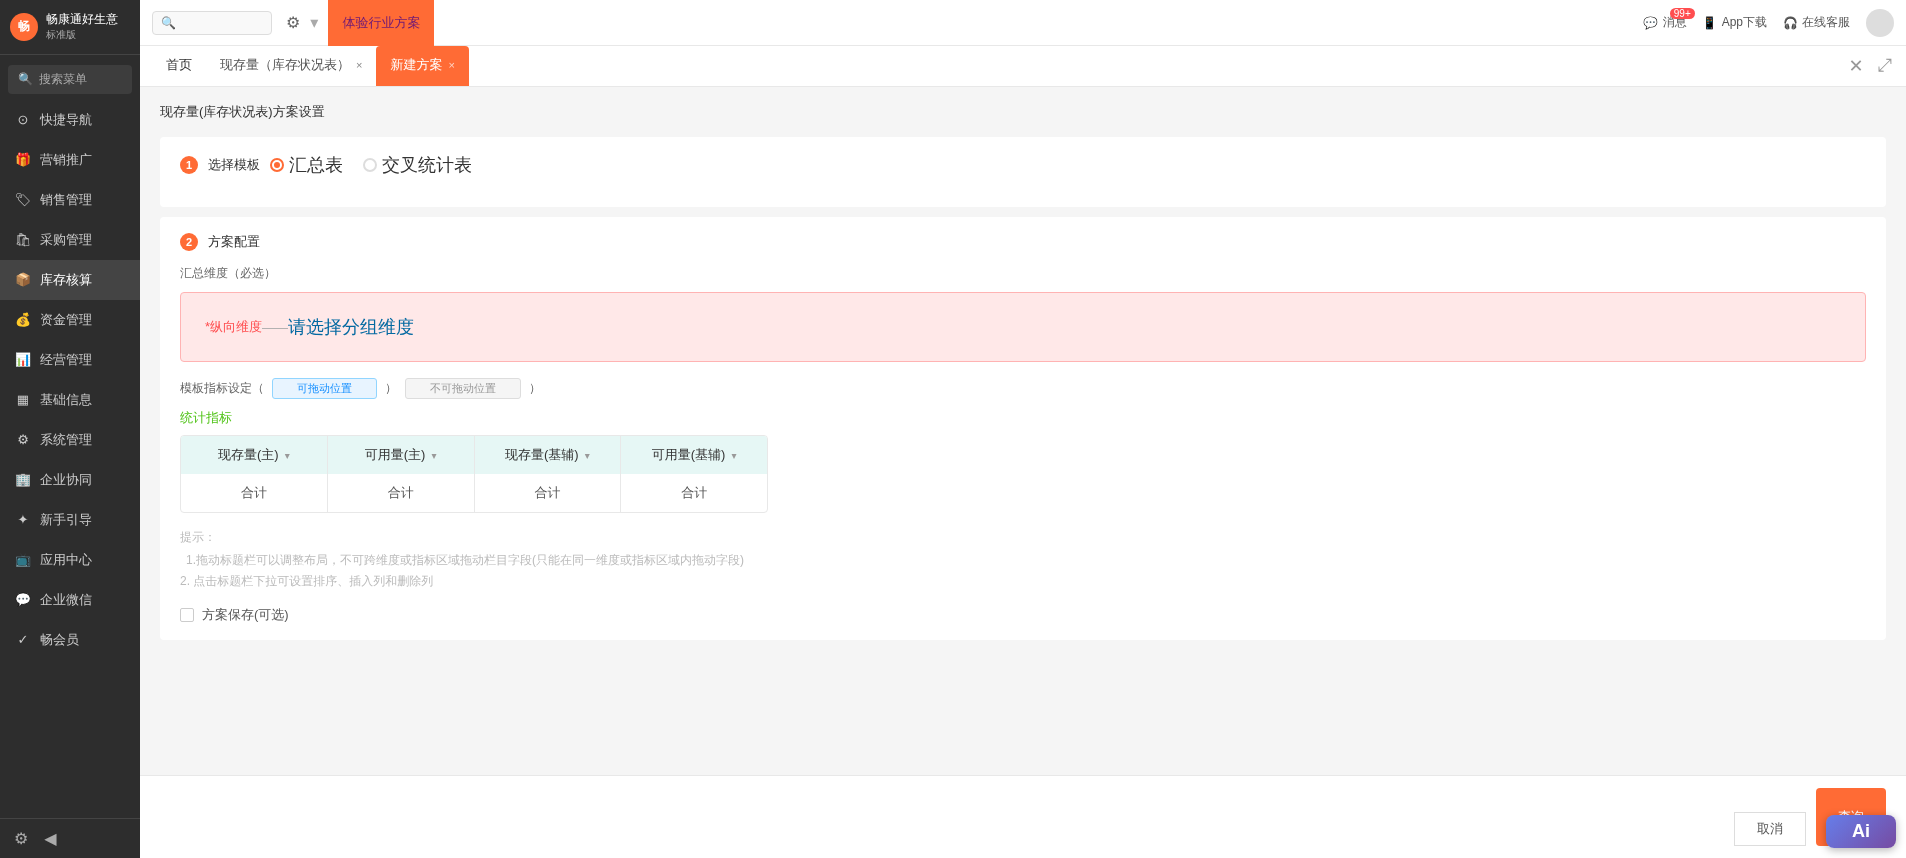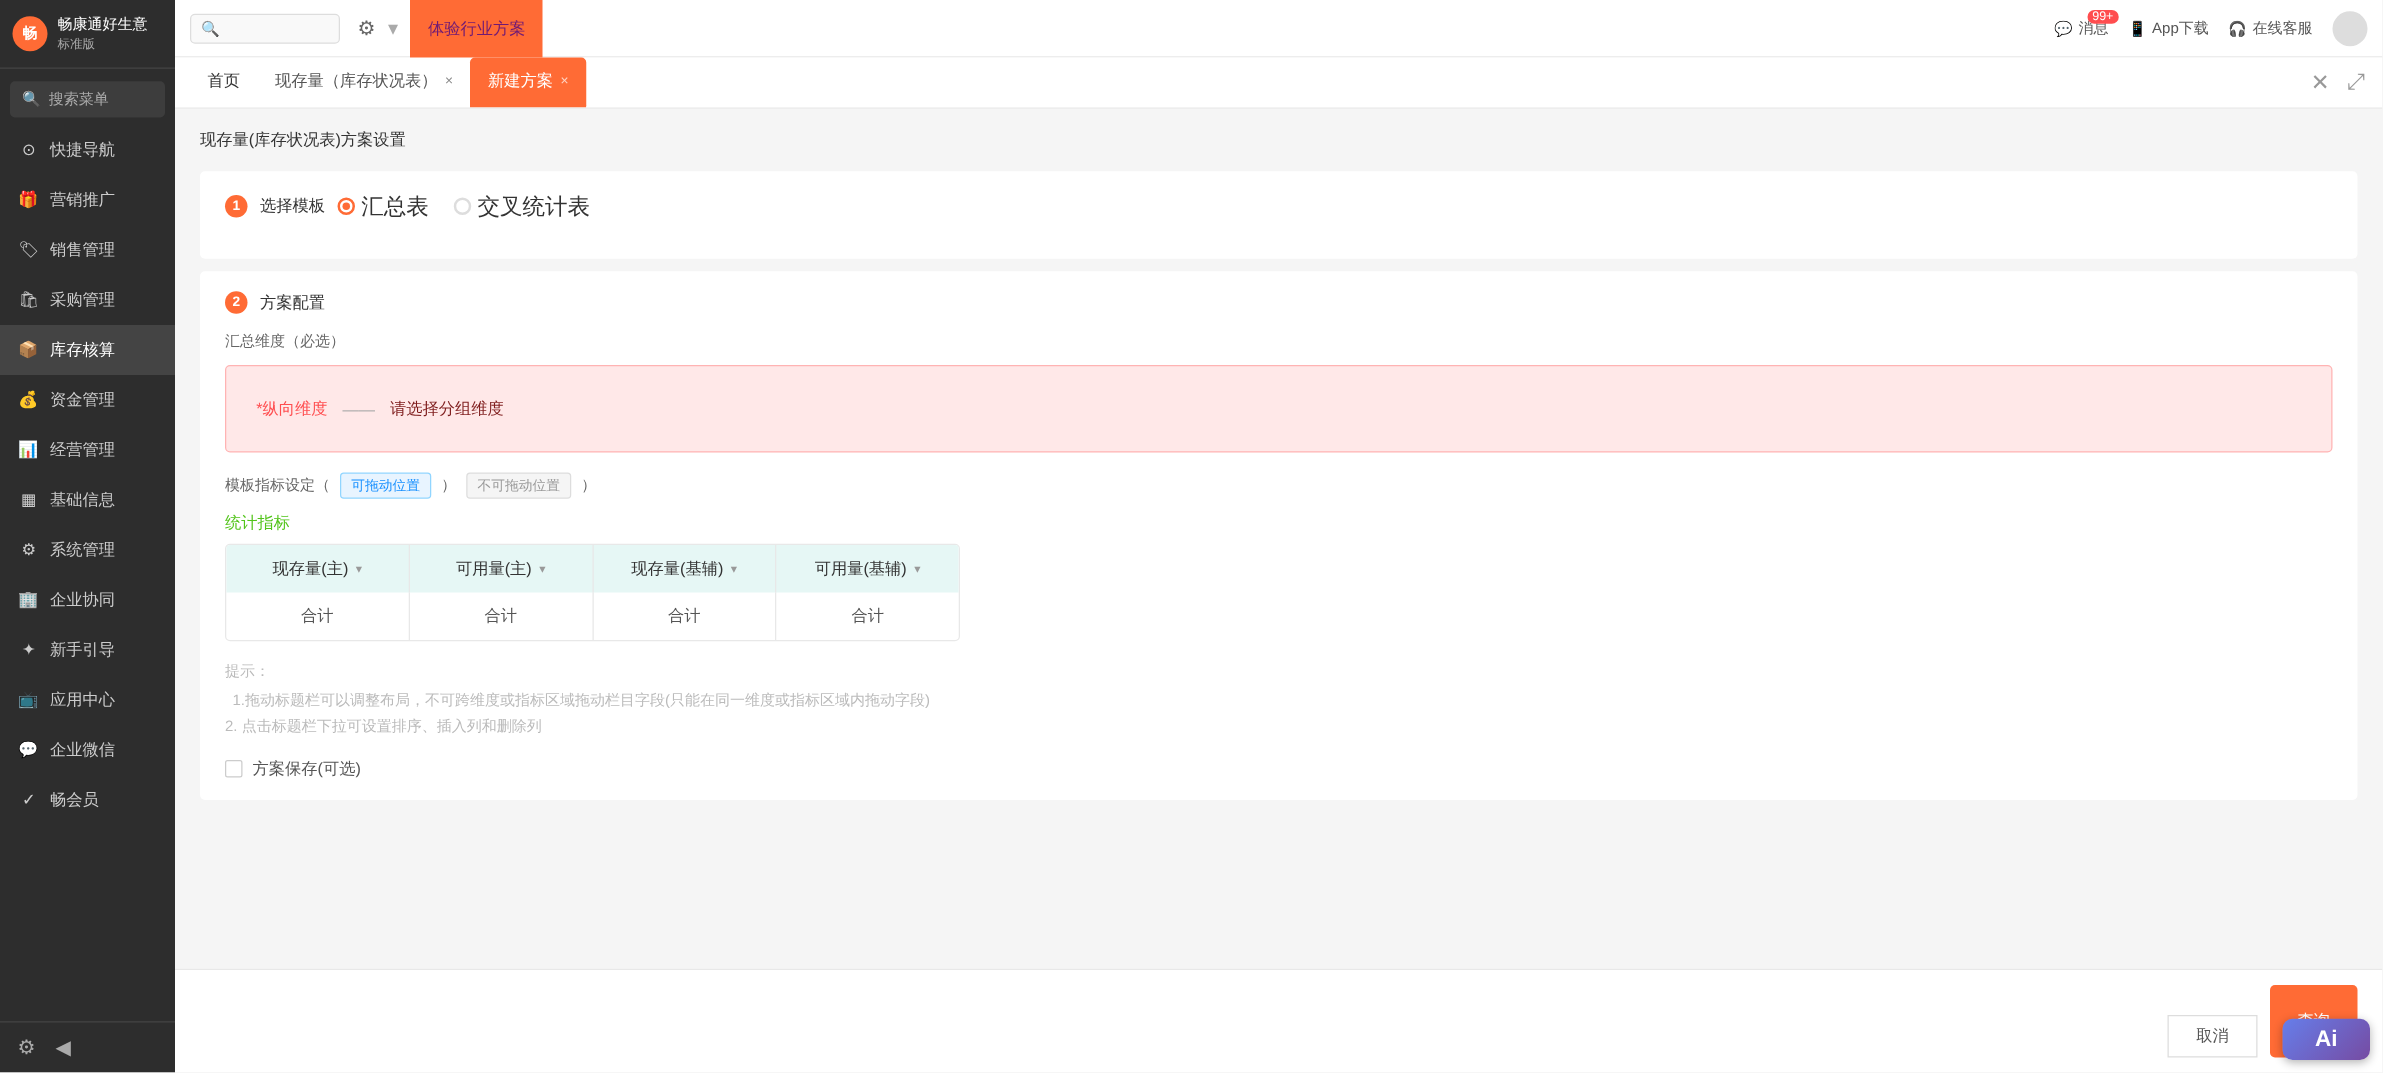--- a/index.html
+++ b/index.html
@@ -154,32 +154,32 @@
     .radio-circle.selected { border-color: #ff6b35; }
     .radio-inner { width: 6px; height: 6px; background: #ff6b35; border-radius: 50%; }
 
     
     .dimension-label { font-size: 12px; color: #666; margin-bottom: 10px; }
     .dimension-box {
       background: #ffe8e8;
       border: 1px solid #ffb3b3;
       border-radius: 4px;
       padding: 20px 24px;
-      display: flex; align-items: center; gap: 12px;
+      display: flex; align-items: center; 
       min-height: 70px;
     }
     .dimension-required { color: #ff4d4f; font-size: 13px; }
     .dimension-divider { color: #aaa; }
-    .dimension-placeholder { color: #7f1d1d; font-size: 13px; }
+    .dimension-placeholder { color: #0369a1; font-size: 18px; }
 
     
     .indicator-settings { margin-top: 16px; }
     .indicator-label { font-size: 12px; color: #666; margin-bottom: 10px; display: flex; align-items: center; gap: 8px; }
     .indicator-tag {
-      padding: 2px 8px; border-radius: 3px;
+      padding: 2px 24px; border-radius: 3px;
       font-size: 11px;
     }
     .tag-draggable { background: #e8f4ff; color: #1890ff; border: 1px solid #91d5ff; }
     .tag-fixed { background: #f5f5f5; color: #999; border: 1px solid #ddd; }
 
     .stats-label { font-size: 13px; color: #52c41a; margin-bottom: 8px; font-weight: 500; }
 
     .indicator-table { border: 1px solid #e8e8e8; border-radius: 4px; overflow: hidden; width: 588px; }
     .indicator-table-header { display: flex; background: #e6f7f5; }
     .indicator-table-body { display: flex; }

